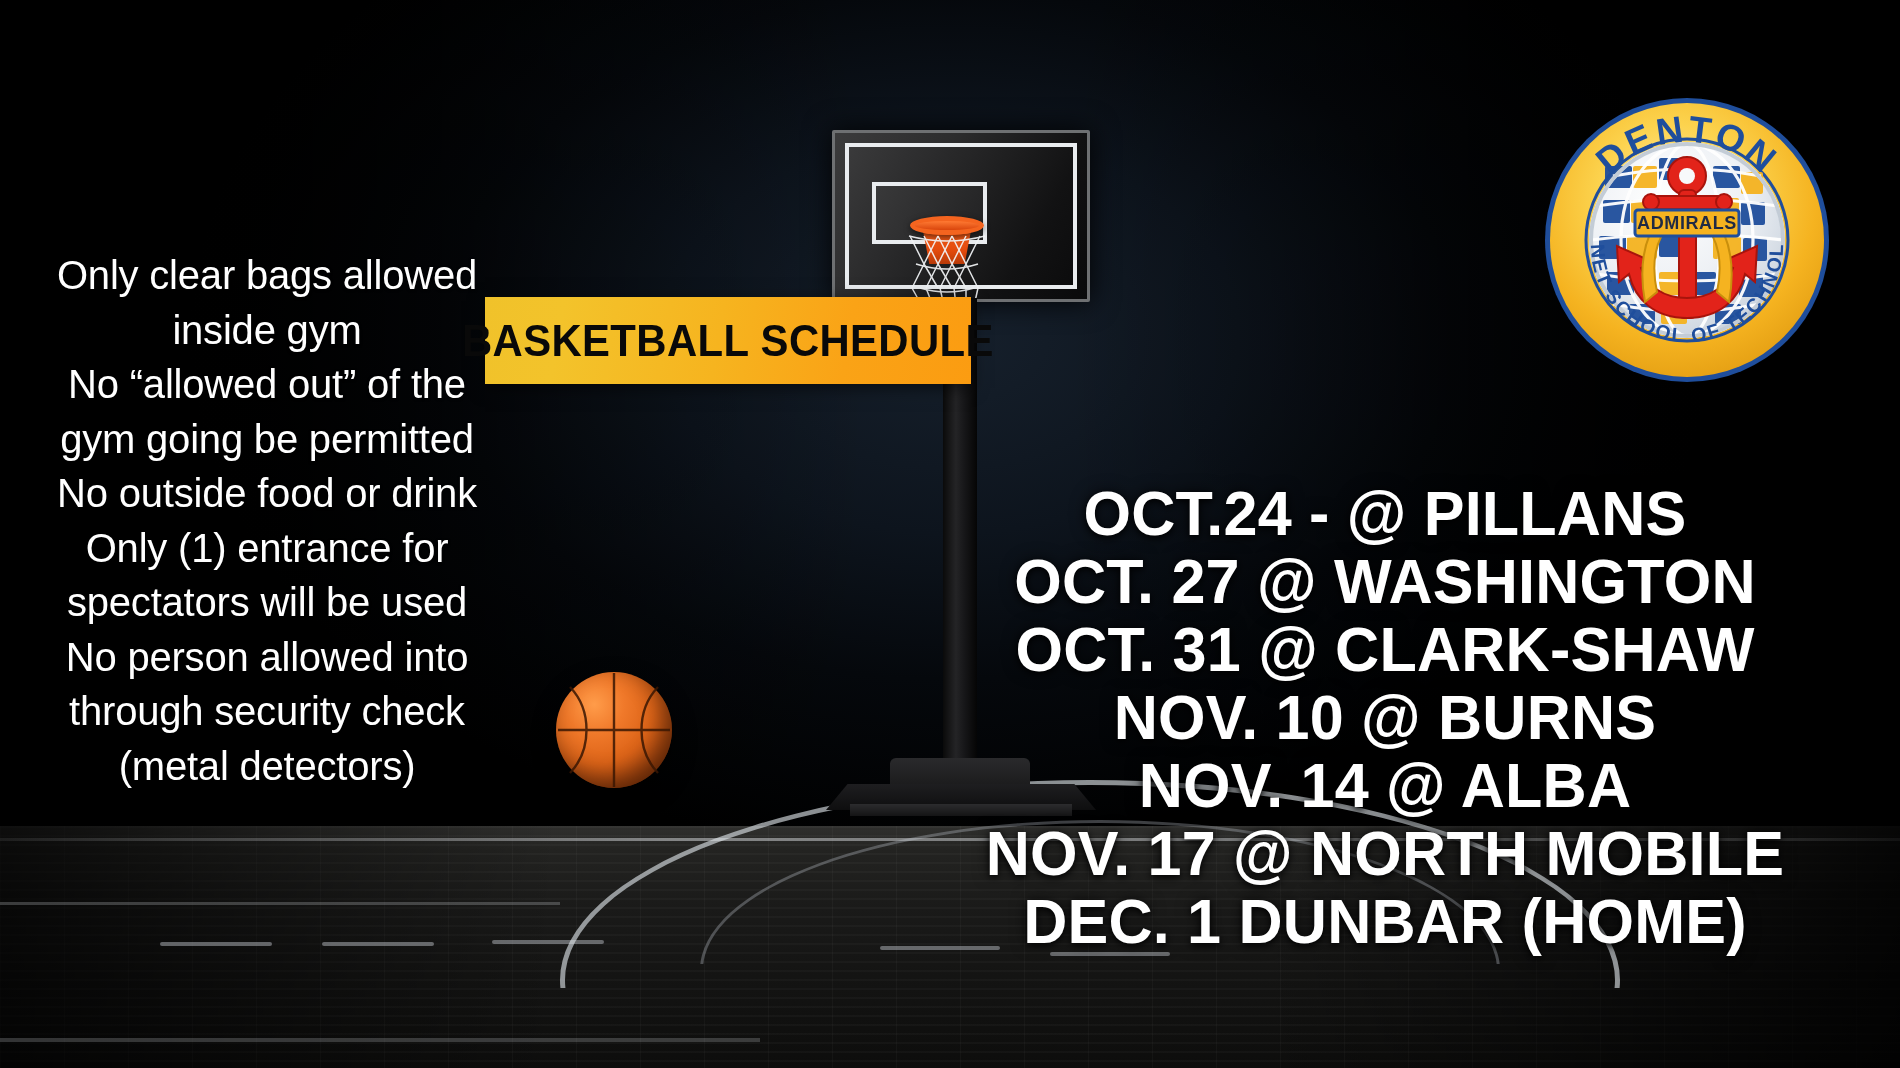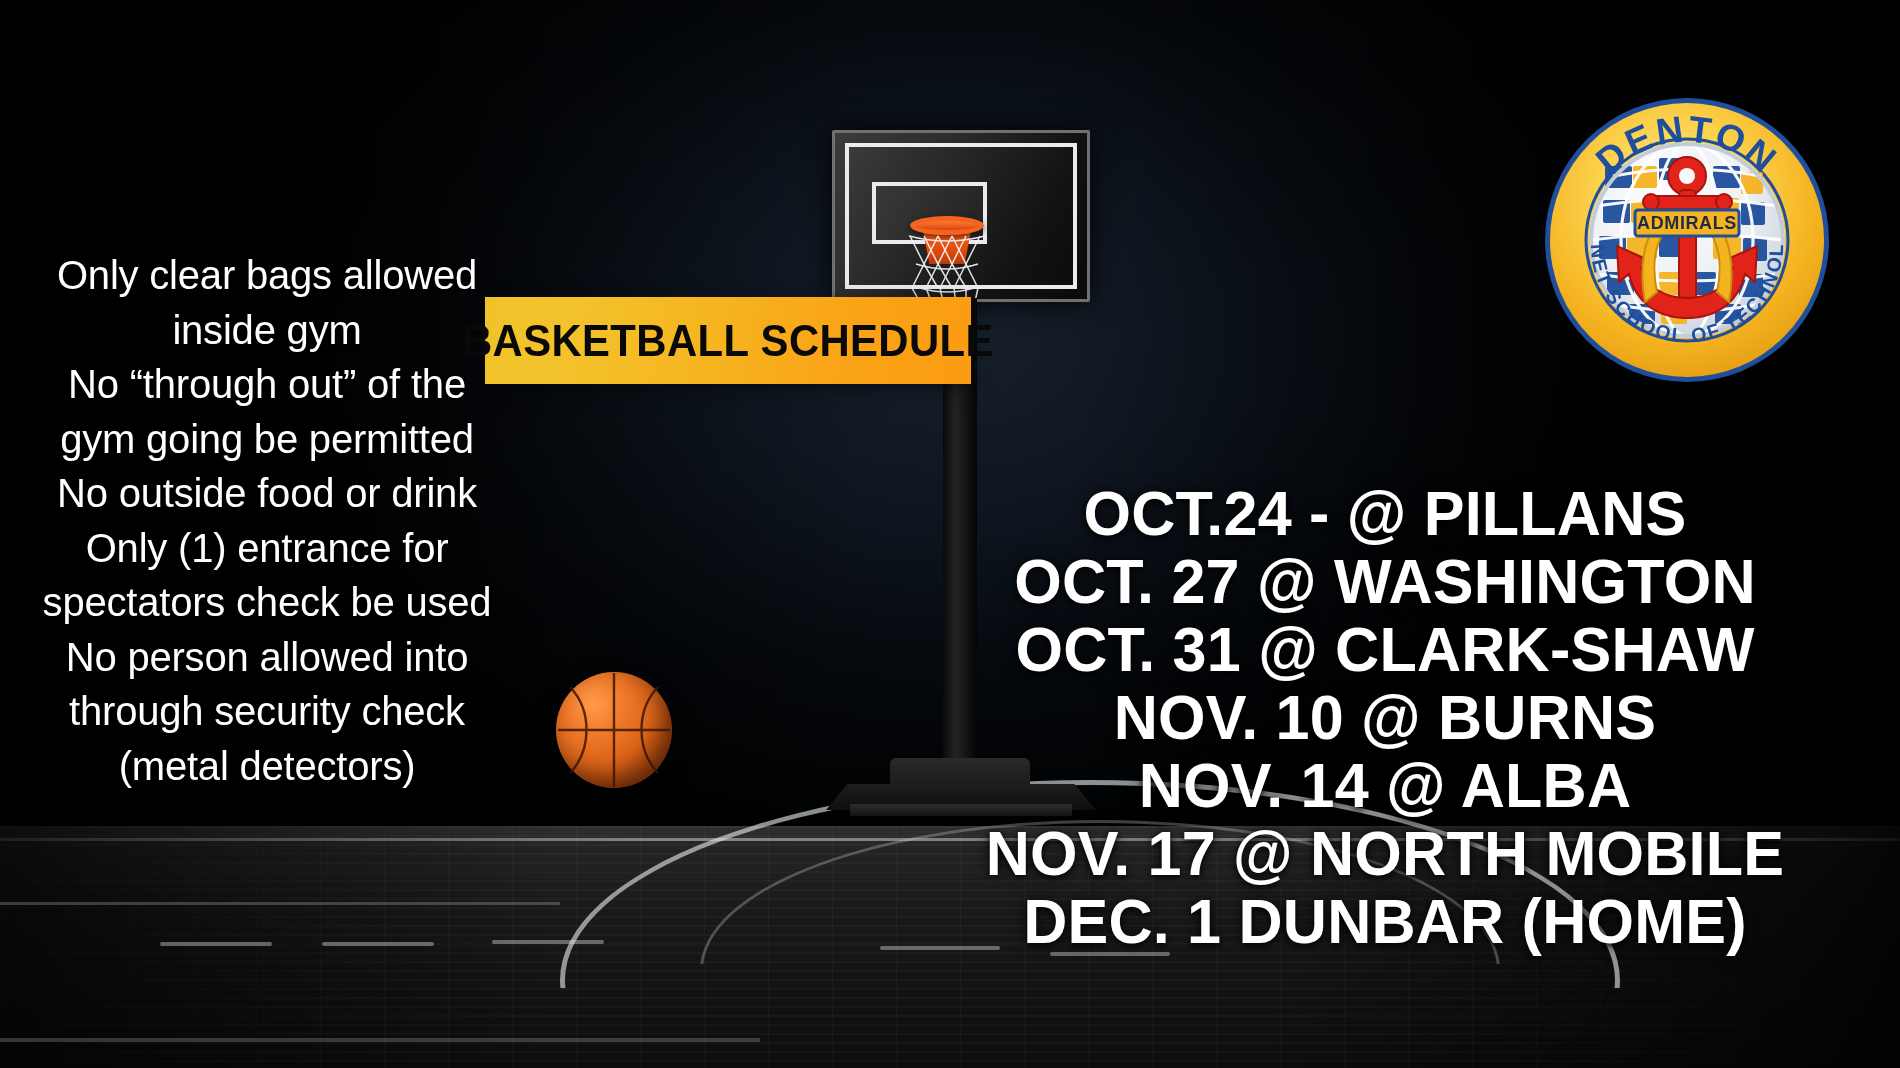--- a/index.html
+++ b/index.html
@@ -252,25 +252,25 @@
         <path d="M2,58 C30,58 86,58 114,58"></path>
         <path d="M14,15 C36,38 36,78 14,101"></path>
         <path d="M102,15 C80,38 80,78 102,101"></path>
       </g>
     </svg>
   </div>
 
   <div class="rules">
     <div class="line">Only clear bags allowed</div>
     <div class="line">inside gym</div>
-    <div class="line">No “through out” of the</div>
+    <div class="line">No “allowed out” of the</div>
     <div class="line">gym going be permitted</div>
     <div class="line">No outside food or drink</div>
     <div class="line">Only (1) entrance for</div>
-    <div class="line">spectators check be used</div>
+    <div class="line">spectators will be used</div>
     <div class="line">No person allowed into</div>
     <div class="line">through security check</div>
     <div class="line">(metal detectors)</div>
   </div>
 
   <div class="banner">
     <div class="banner-title">BASKETBALL SCHEDULE</div>
   </div>
 
   <div class="schedule">

